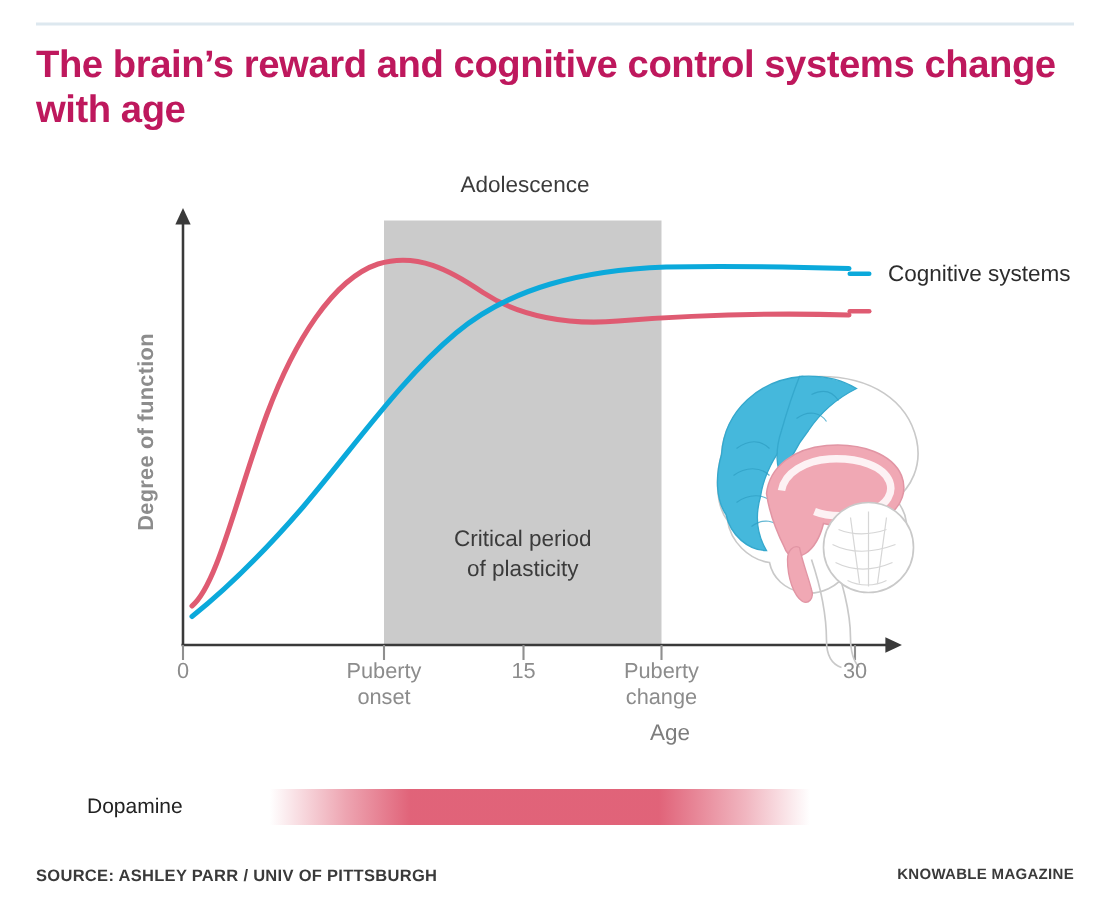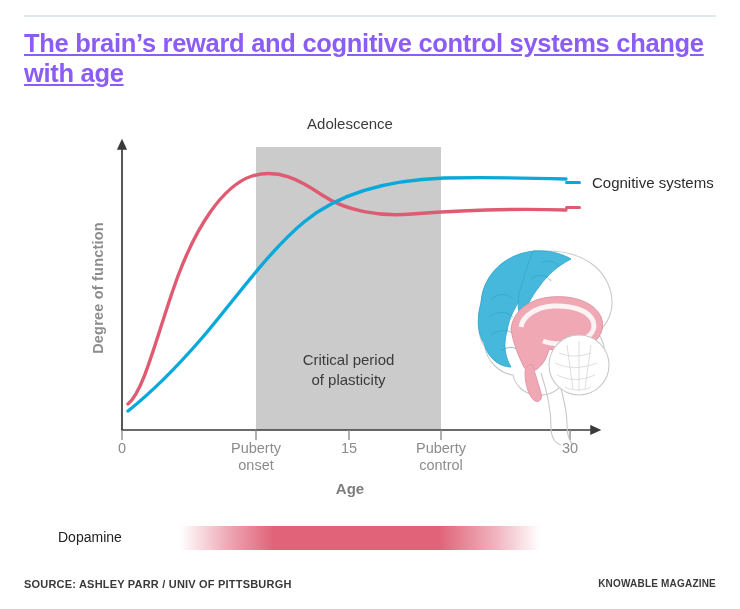--- a/index.html
+++ b/index.html
@@ -8,22 +8,22 @@
     font-family:"Liberation Sans", sans-serif;
     position:relative;overflow:hidden;
     -webkit-font-smoothing:antialiased;
   }
   .toprule{
     position:absolute;left:24px;top:15px;width:692px;height:2px;
     background:#dde8ef;
   }
   .title{
     position:absolute;left:24px;top:28px;width:690px;
-    font-size:25.5px;font-weight:bold;color:#8b5cf6;
-    line-height:1.18;letter-spacing:-0.3px;text-decoration:underline;
+    font-size:25.5px;font-weight:bold;color:#be185d;
+    line-height:1.18;letter-spacing:-0.3px;
   }
   .figure{position:absolute;left:0;top:0;width:740px;height:588px;}
 
   .adolescence-label{
     position:absolute;left:258px;top:115px;width:184px;text-align:center;
     font-size:15px;color:#3b3b3b;
   }
   .band{
     position:absolute;left:256px;top:147px;width:185px;height:283px;
     background:#cbcbcb;
@@ -31,22 +31,22 @@
   .band-text{
     position:absolute;left:256px;top:350px;width:185px;text-align:center;
     font-size:15px;color:#3b3b3b;line-height:1.35;
   }
   .ylabel{
     position:absolute;left:-2px;top:280px;width:200px;text-align:center;
     transform:rotate(-90deg);transform-origin:50% 50%;
     font-size:14.5px;font-weight:bold;color:#8c8c8c;letter-spacing:0.2px;
   }
   .xlabel{
-    position:absolute;left:240px;top:480px;width:220px;text-align:center;
-    font-size:15px;font-weight:bold;color:#7d7d7d;
+    position:absolute;left:240px;top:480px;width:220px;text-align:right;
+    font-size:15px;font-weight:normal;color:#7d7d7d;
   }
   .tick-label{
     position:absolute;font-size:14.5px;color:#8c8c8c;text-align:center;
     line-height:1.2;
   }
   .legend{position:absolute;left:565px;top:170px;}
   .legend-row{display:flex;align-items:center;height:25px;}
   .legend-dash{
     width:16px;height:3px;border-radius:2px;margin-right:11px;flex:0 0 auto;
   }
@@ -183,21 +183,21 @@
   </div>
   <div class="tick-label" style="left:206px;top:440px;width:100px;">
     <div>Puberty</div>
     <div>onset</div>
   </div>
   <div class="tick-label" style="left:319px;top:440px;width:60px;">
     <div>15</div>
   </div>
   <div class="tick-label" style="left:391px;top:440px;width:100px;">
     <div>Puberty</div>
-    <div>control</div>
+    <div>change</div>
   </div>
   <div class="tick-label" style="left:540px;top:440px;width:60px;">
     <div>30</div>
   </div>
 
   <div class="legend">
     <div class="legend-row">
       <span class="legend-dash" style="background:#0BA9DB;"></span>
       <span class="legend-text">Cognitive systems</span>
     </div>

